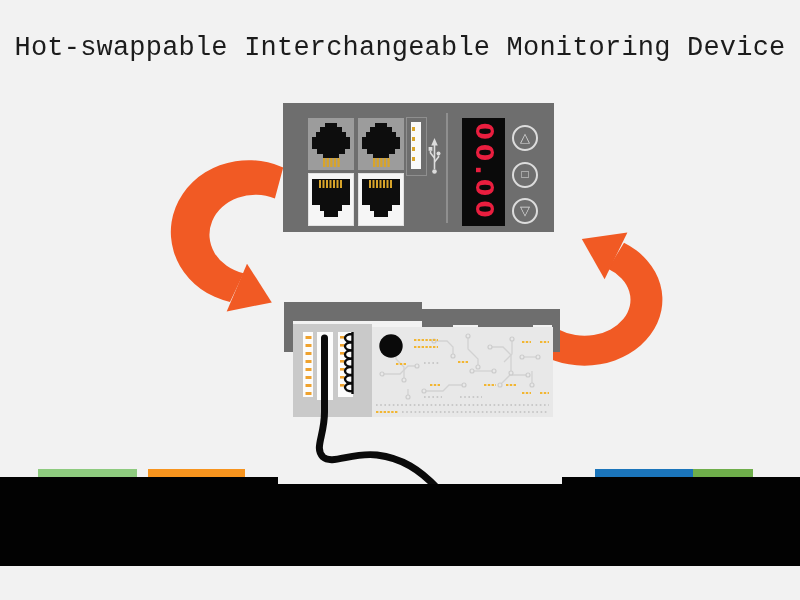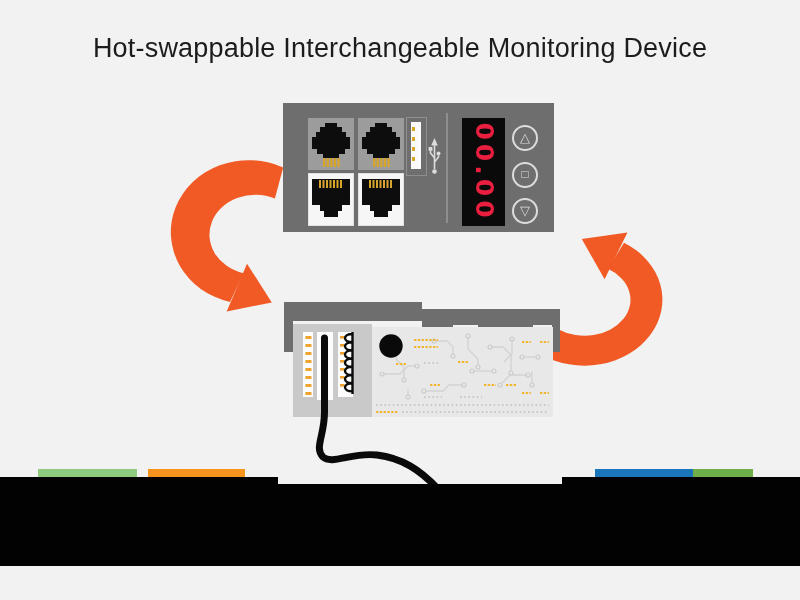--- a/index.html
+++ b/index.html
@@ -1,20 +1,20 @@
 <!DOCTYPE html>
 <html><head>
 <meta charset="utf-8">
 <style>
   html,body{margin:0;padding:0;}
   .stage{position:relative;width:800px;height:600px;background:#f2f2f2;overflow:hidden;
          font-family:"Liberation Sans",sans-serif;}
   .abs{position:absolute;}
   .title{position:absolute;left:0;top:33px;width:800px;text-align:center;
-         font-size:27px;font-weight:500;color:#1c1c1c;letter-spacing:.2px;}
+         font-size:27px;font-weight:500;color:#1c1c1c;letter-spacing:.2px;font-family:Liberation Mono, monospace;}
   
   .device{position:absolute;left:283px;top:103px;width:271px;height:129px;background:#6e6e6e;}
   .port{position:absolute;width:46px;height:52px;}
   .port.top{background:#9c9c9c;}
   .port.bottom{background:#f6f6f6;box-shadow:0 0 0 1px #e2e2e2 inset;}
   .port svg{display:block;width:46px;height:52px;}
   .divider{position:absolute;left:163px;top:10px;width:2px;height:110px;background:#8f8f8f;}
   .usb-outline{position:absolute;left:123px;top:14px;width:19px;height:57px;border:1.5px solid #8f8f8f;}
   .usb-slot{position:absolute;left:128px;top:19px;width:10px;height:47px;background:#fafafa;}
   .usb-pin{position:absolute;width:3px;height:4px;background:#d8a42a;left:129px;}

